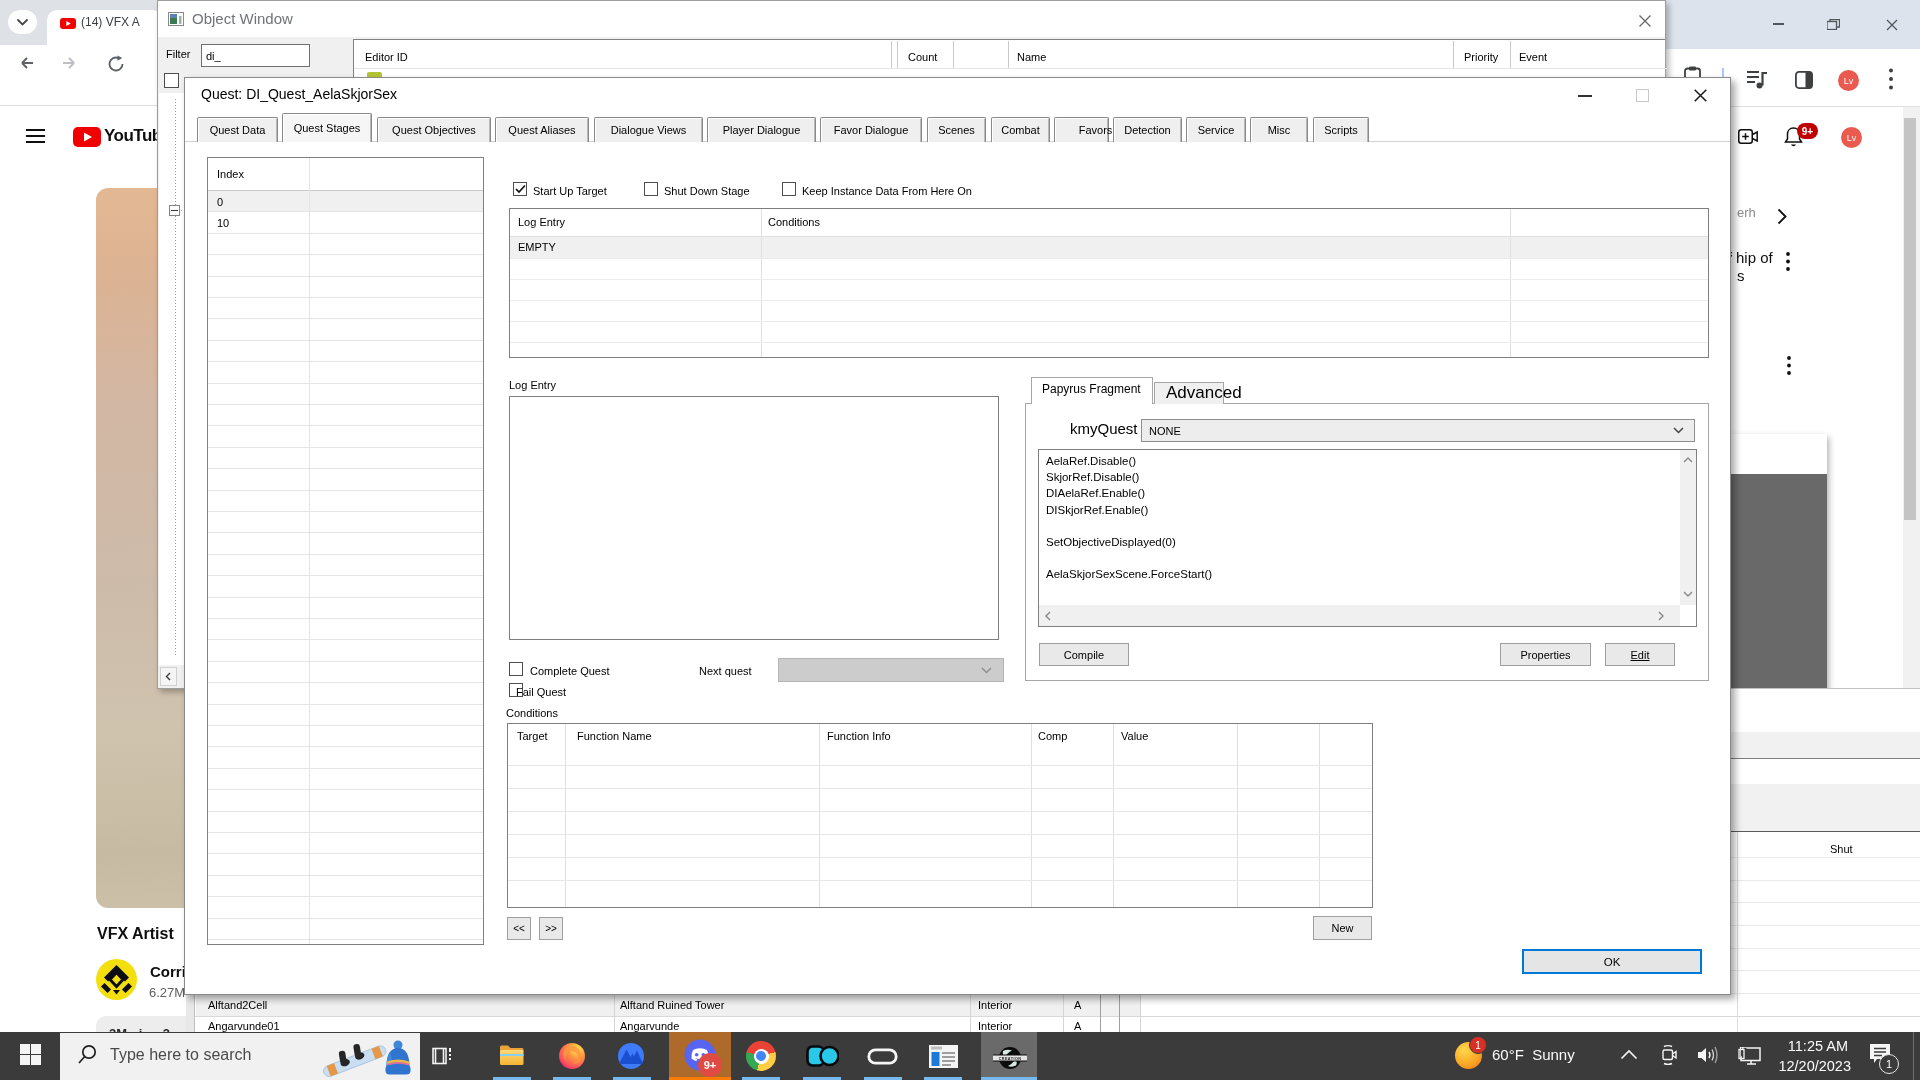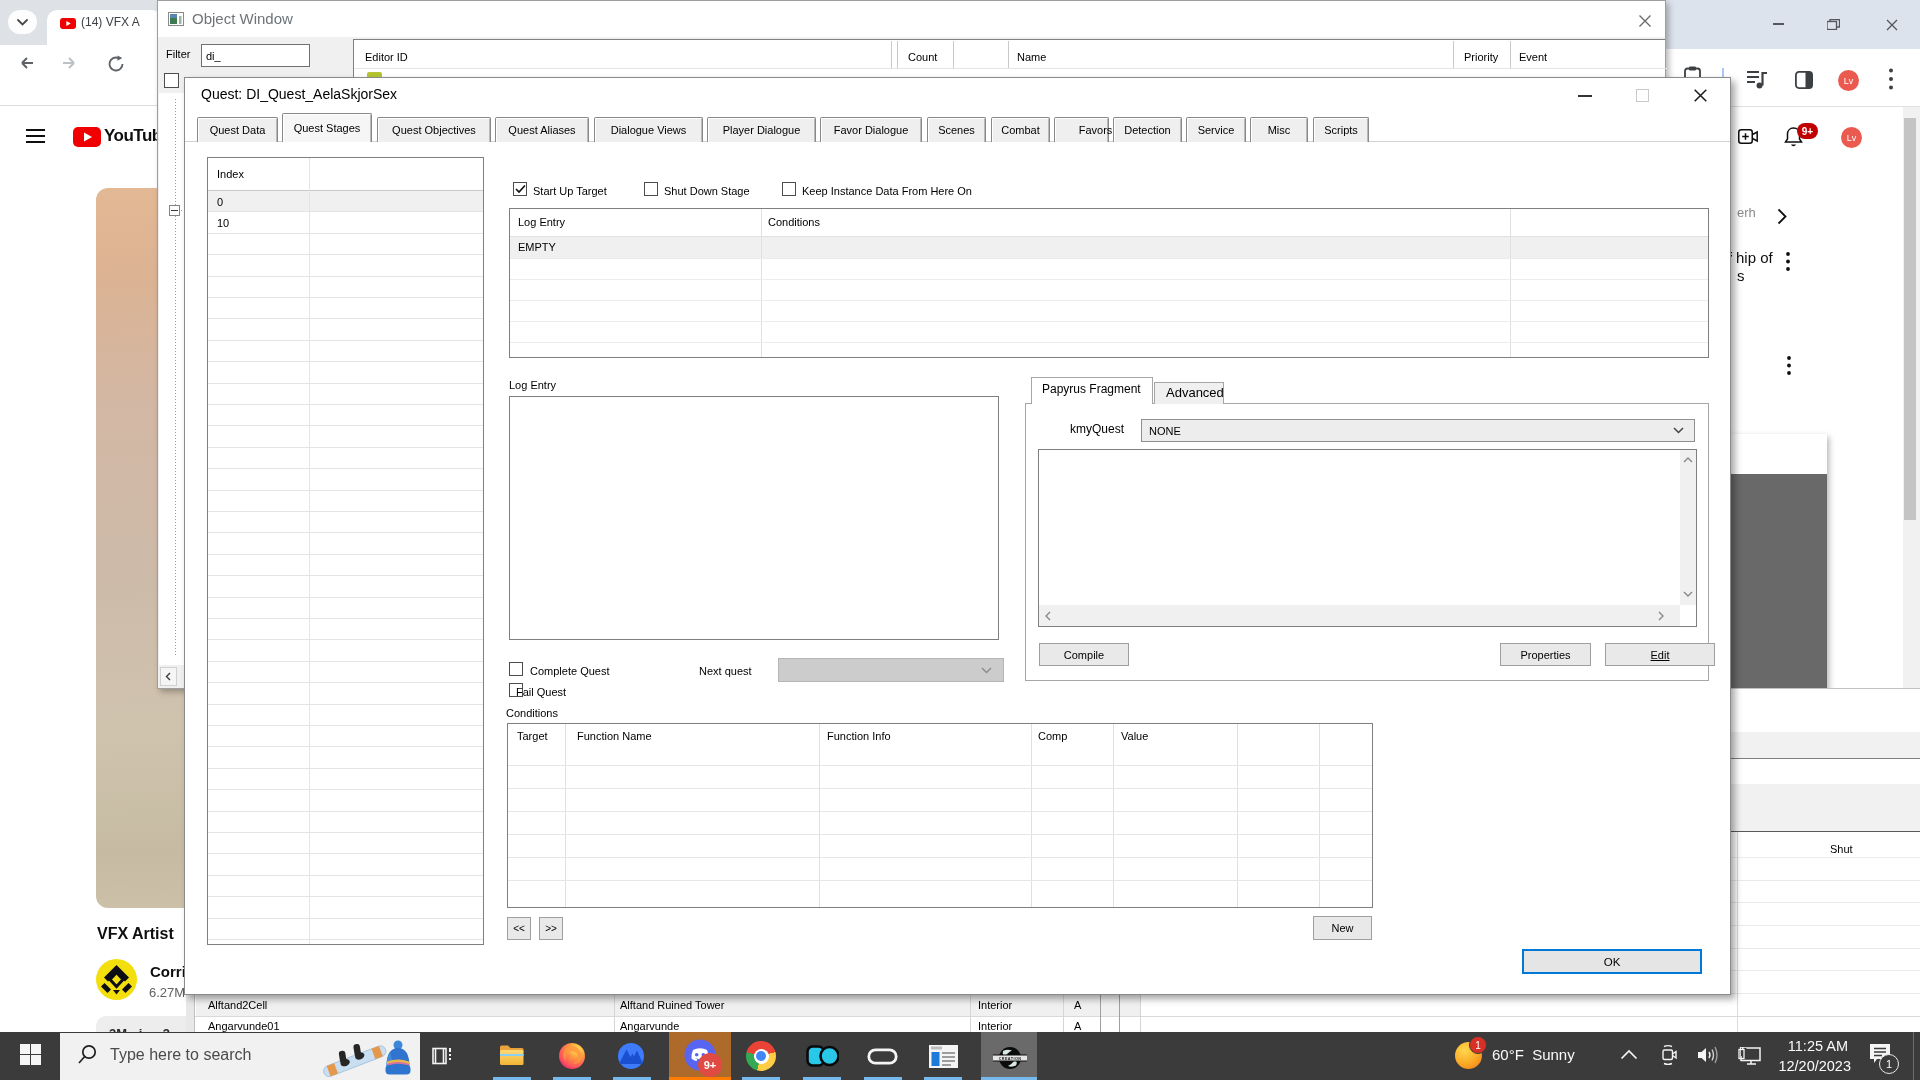--- a/index.html
+++ b/index.html
@@ -279,49 +279,57 @@
   <div class="hline" style="left:325px;top:201px;width:1198px;background:#ECECEC;"></div>
   <div class="hline" style="left:325px;top:222px;width:1198px;background:#ECECEC;"></div>
   <div class="hline" style="left:325px;top:243px;width:1198px;background:#ECECEC;"></div>
   <div class="hline" style="left:325px;top:264px;width:1198px;background:#ECECEC;"></div>
 
   <div class="abs t11" style="left:324px;top:300px;">Log Entry</div>
   <div class="abs" style="left:324px;top:318px;width:490px;height:244px;background:#fff;border:1px solid #7F7F7F;"></div>
 
   <div class="abs" style="left:840px;top:325px;width:684px;height:278px;background:#fff;border:1px solid #A6A6A6;"></div>
   <div class="abs" style="left:969px;top:304px;width:70px;height:22px;background:#F0F0F0;border:1px solid #A6A6A6;border-bottom:none;"></div>
-  <div class="abs t11" style="left:981px;top:308px;font-size:13px;">Advanced</div>
+  <div class="abs t11" style="left:981px;top:308px;font-size:17px;">Advanced</div>
   <div class="abs" style="left:846px;top:299px;width:122px;height:27px;background:#fff;border:1px solid #A6A6A6;border-bottom:none;"></div>
   <div class="abs t11" style="left:857px;top:304px;font-size:12px;">Papyrus Fragment</div>
-  <div class="abs t11" style="left:885px;top:344px;font-size:12px;">kmyQuest</div>
+  <div class="abs t11" style="left:885px;top:344px;font-size:15px;">kmyQuest</div>
   <div class="abs" style="left:956px;top:341px;width:554px;height:23px;background:#EDEDED;border:1px solid #8F8F8F;"></div>
   <div class="abs t11" style="left:964px;top:346px;">NONE</div>
   <svg class="abs" style="left:1488px;top:349px;" width="11" height="7" viewBox="0 0 11 7">
       <path d="M1 1 L5.5 5.5 L10 1" stroke="#444" stroke-width="1.5" fill="none"></path>
     </svg>
 
   <div class="abs" style="left:853px;top:371px;width:659px;height:178px;background:#fff;border:1px solid #7F7F7F;"></div>
+  <pre class="abs" style="left:861px;top:375px;font-family:'Liberation Sans',sans-serif;font-size:11.5px;line-height:16.2px;color:#000;">AelaRef.Disable()
+SkjorRef.Disable()
+DIAelaRef.Enable()
+DISkjorRef.Enable()
+
+SetObjectiveDisplayed(0)
+
+AelaSkjorSexScene.ForceStart()</pre>
   <div class="abs" style="left:1495px;top:372px;width:16px;height:155px;background:#F0F0F0;"></div>
   <svg class="abs" style="left:1498px;top:379px;" width="10" height="6" viewBox="0 0 10 6">
       <path d="M1 5 L5 1 L9 5" stroke="#888" stroke-width="1.4" fill="none"></path>
     </svg>
   <svg class="abs" style="left:1498px;top:513px;" width="10" height="6" viewBox="0 0 10 6">
       <path d="M1 1 L5 5 L9 1" stroke="#888" stroke-width="1.4" fill="none"></path>
     </svg>
   <div class="abs" style="left:854px;top:527px;width:641px;height:21px;background:#F0F0F0;"></div>
   <svg class="abs" style="left:860px;top:533px;" width="6" height="10" viewBox="0 0 6 10">
       <path d="M5 1 L1 5 L5 9" stroke="#888" stroke-width="1.4" fill="none"></path>
     </svg>
   <svg class="abs" style="left:1473px;top:533px;" width="6" height="10" viewBox="0 0 6 10">
       <path d="M1 1 L5 5 L1 9" stroke="#888" stroke-width="1.4" fill="none"></path>
     </svg>
 
   <div class="btn" style="left:854px;top:565px;width:90px;height:23px;">Compile</div>
   <div class="btn" style="left:1315px;top:565px;width:91px;height:23px;">Properties</div>
-  <div class="btn" style="left:1420px;top:565px;width:110px;height:23px;text-decoration:underline;">Edit</div>
+  <div class="btn" style="left:1420px;top:565px;width:70px;height:23px;text-decoration:underline;">Edit</div>
 
   <div class="cb" style="left:324px;top:584px;"></div>
   <div class="abs t11" style="left:345px;top:586px;">Complete Quest</div>
   <div class="cb" style="left:324px;top:605px;"></div>
   <div class="abs t11" style="left:331px;top:607px;text-align:center;">Fail Quest</div>
   <div class="abs t11" style="left:514px;top:586px;">Next quest</div>
   <div class="abs" style="left:593px;top:580px;width:226px;height:24px;background:#CCCCCC;border:1px solid #B5B5B5;"></div>
   <svg class="abs" style="left:796px;top:589px;" width="11" height="7" viewBox="0 0 11 7">
       <path d="M1 1 L5.5 5.5 L10 1" stroke="#8E8E8E" stroke-width="1.5" fill="none"></path>
     </svg>

